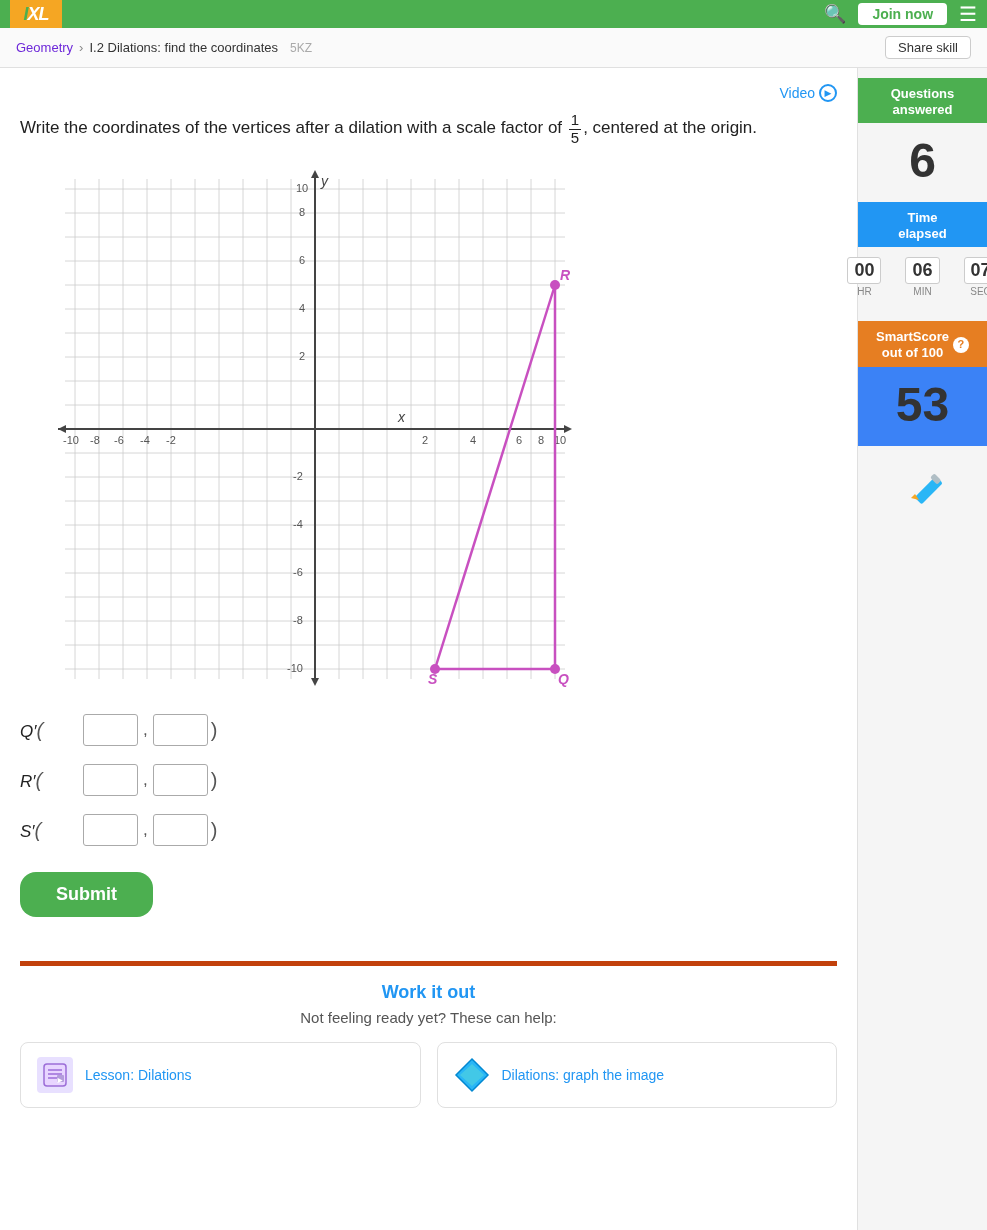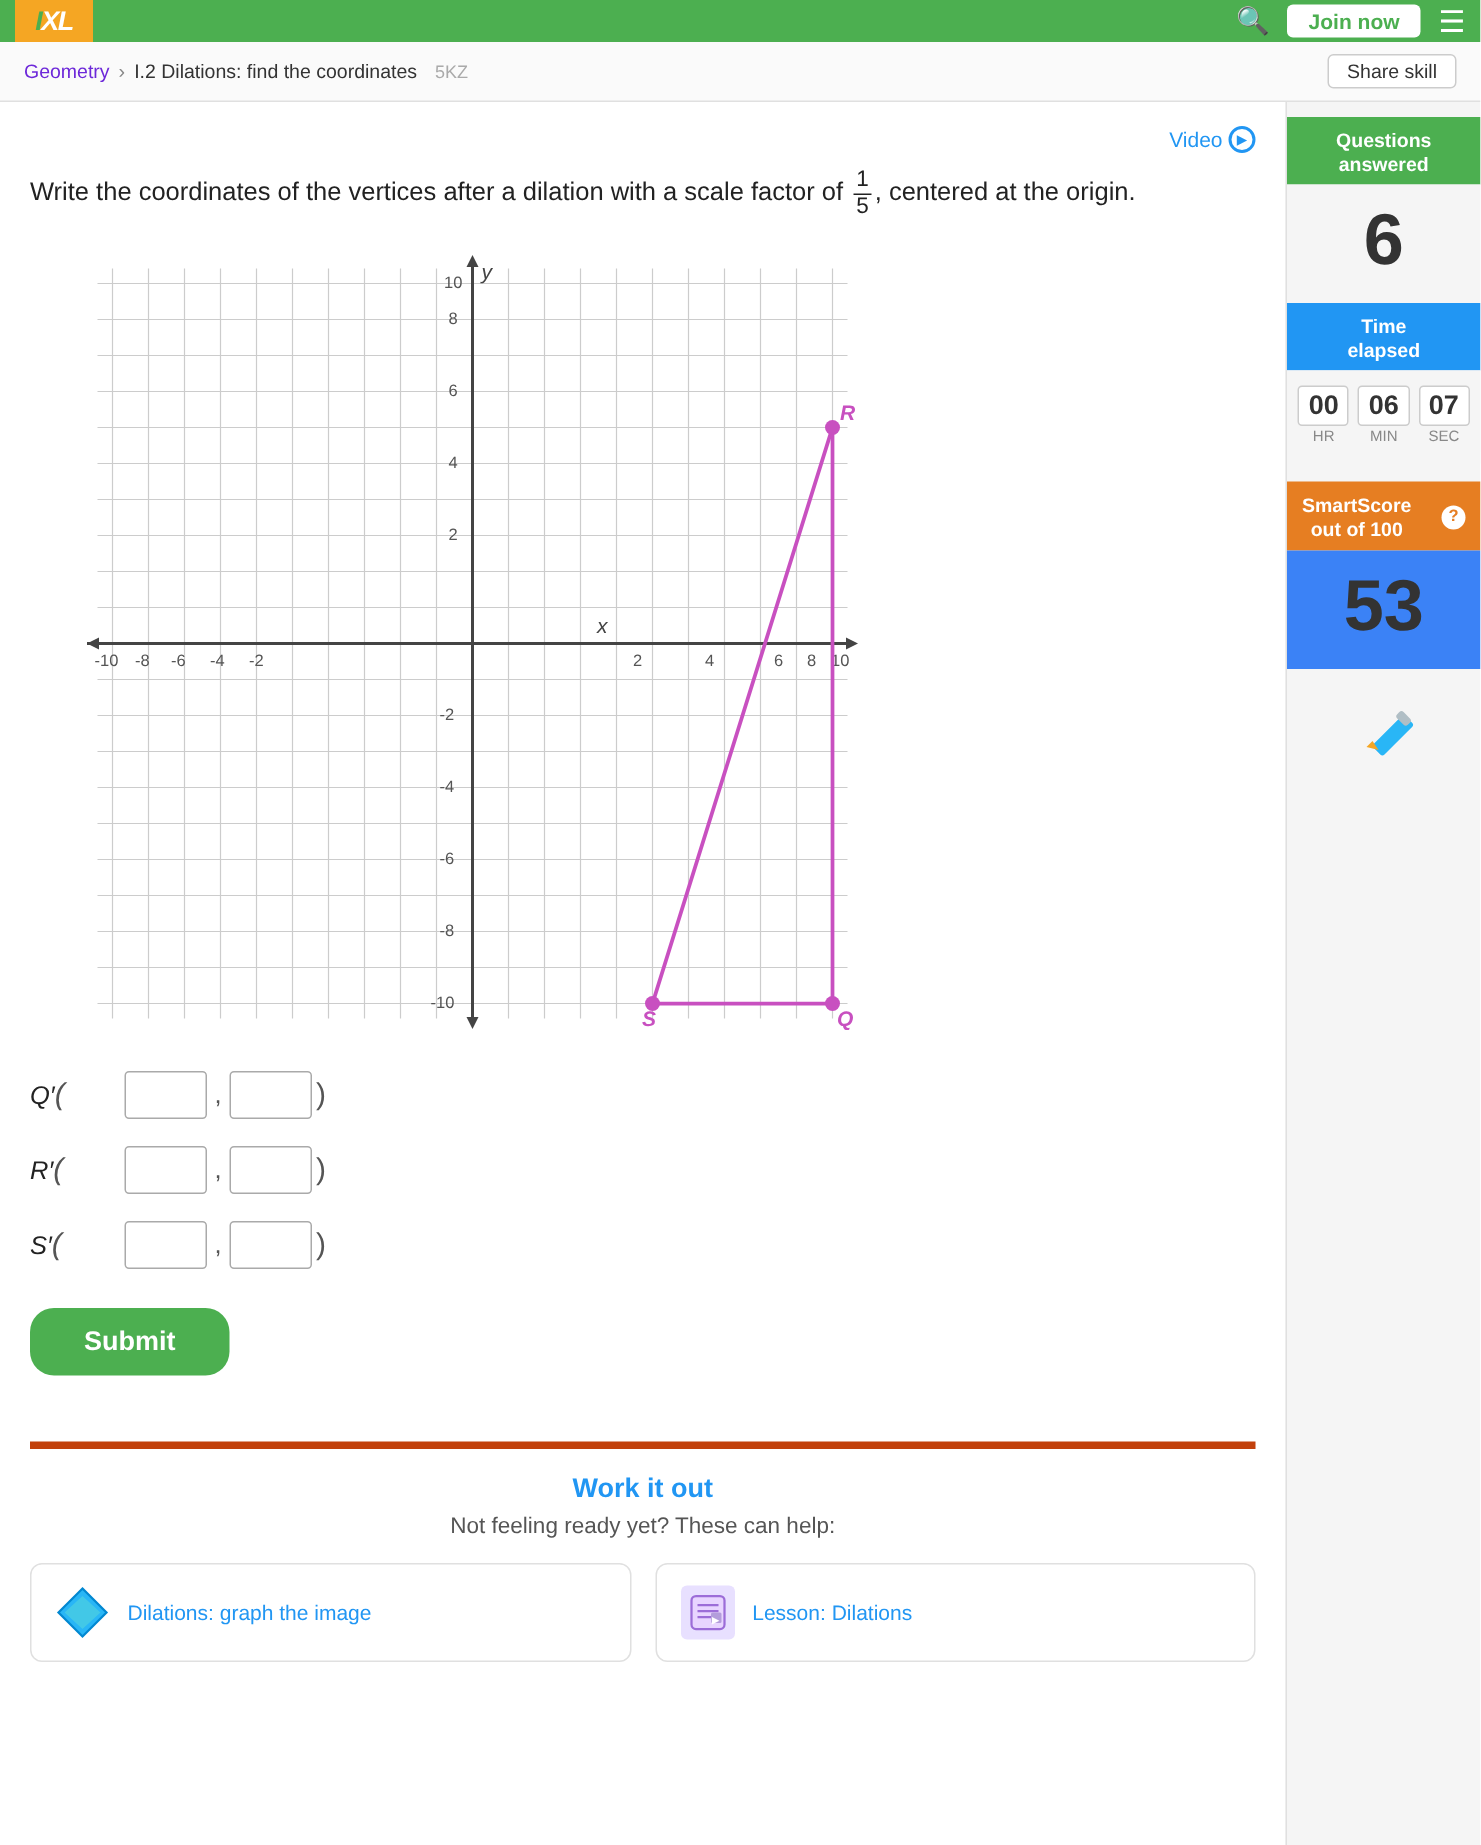--- a/index.html
+++ b/index.html
@@ -159,21 +159,21 @@
       padding: 8px 10px 6px 10px;
       font-size: 13px;
       font-weight: bold;
       width: 100%;
       line-height: 1.2;
       margin-top: 0;
     }
     .time-display {
       display: flex;
       justify-content: center;
-      gap: 6px;
+      gap: 24px;
       background: #f5f5f5;
       width: 100%;
       padding: 10px 0 4px 0;
     }
     .time-cell {
       text-align: center;
     }
     .time-num {
       font-size: 18px;
       font-weight: bold;
@@ -197,21 +197,21 @@
       text-align: center;
       padding: 8px 10px 6px 10px;
       font-size: 13px;
       font-weight: bold;
       width: 100%;
       line-height: 1.2;
       margin-top: 12px;
       border-radius: 0;
       display: flex;
       align-items: center;
-      justify-content: space-between;
+      justify-content: center;
       gap: 4px;
     }
     .info-circle {
       width: 16px;
       height: 16px;
       background: #fff;
       color: #e67e22;
       border-radius: 50%;
       font-size: 11px;
       font-weight: bold;
@@ -563,39 +563,39 @@
     
     <div class="work-section">
       <div class="work-title">Work it out</div>
       <div class="work-subtitle">Not feeling ready yet? These can help:</div>
     </div>
 
     
     <div class="help-cards">
 
       <div class="help-card">
-        <svg class="diamond-icon" viewBox="0 0 36 36" xmlns="http://www.w3.org/2000/svg">
-          <polygon points="18,2 34,18 18,34 2,18" fill="#29b6f6" stroke="#0288d1" stroke-width="1.5"></polygon>
-          <polygon points="18,7 30,18 18,29 6,18" fill="#4dd0e1" opacity="0.7"></polygon>
-        </svg>
-        <span class="help-card-text">Dilations: graph the image</span>
-      </div>
-
-      <div class="help-card">
         <div class="lesson-icon">
           <svg width="28" height="28" viewBox="0 0 28 28" xmlns="http://www.w3.org/2000/svg">
             <rect x="3" y="3" width="22" height="22" rx="3" fill="#e8d5ff" stroke="#9c6dd8" stroke-width="1.5"></rect>
             <line x1="7" y1="9" x2="21" y2="9" stroke="#9c6dd8" stroke-width="1.5"></line>
             <line x1="7" y1="13" x2="21" y2="13" stroke="#9c6dd8" stroke-width="1.5"></line>
             <line x1="7" y1="17" x2="16" y2="17" stroke="#9c6dd8" stroke-width="1.5"></line>
             <rect x="16" y="14" width="7" height="7" fill="#b39ddb" rx="1"></rect>
             <text x="19" y="21" font-size="6" fill="#fff" font-weight="bold" text-anchor="middle">▶</text>
           </svg>
         </div>
         <span class="help-card-text">Lesson: Dilations</span>
+      </div>
+
+      <div class="help-card">
+        <svg class="diamond-icon" viewBox="0 0 36 36" xmlns="http://www.w3.org/2000/svg">
+          <polygon points="18,2 34,18 18,34 2,18" fill="#29b6f6" stroke="#0288d1" stroke-width="1.5"></polygon>
+          <polygon points="18,7 30,18 18,29 6,18" fill="#4dd0e1" opacity="0.7"></polygon>
+        </svg>
+        <span class="help-card-text">Dilations: graph the image</span>
       </div>
     </div>
 
   </div>
 
   <div class="sidebar">
 
     <div class="qa-box">
       <span>Questions<br>answered</span>
     </div>

